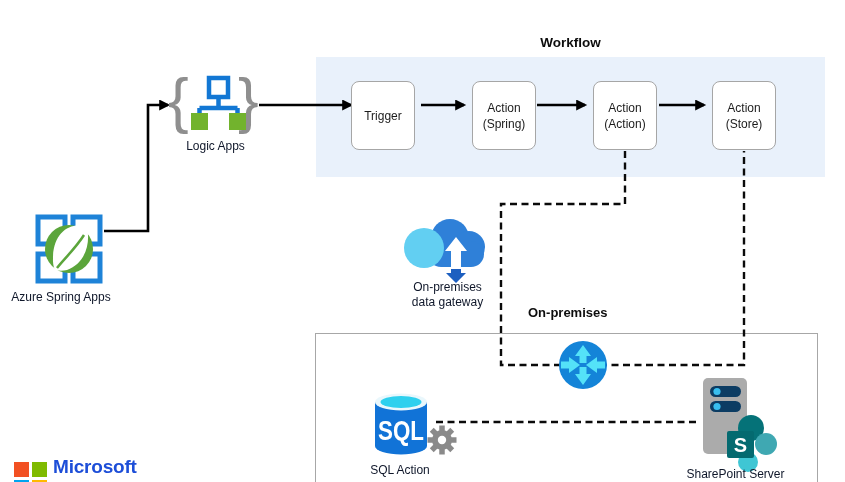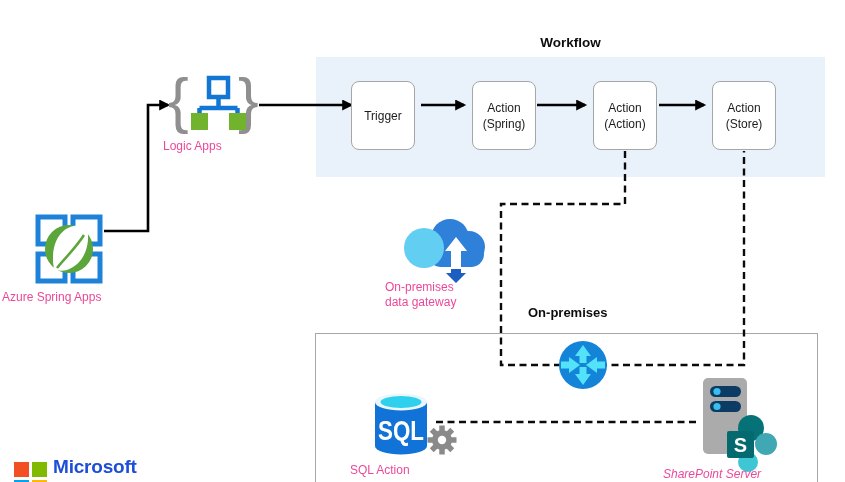--- a/index.html
+++ b/index.html
@@ -10,26 +10,26 @@
   .wf-title{left:316px;top:6px;width:509px;text-align:center;font-size:13.5px;font-weight:bold;
             color:#0d0d0d;z-index:2;}
   .onprem-box{left:315px;top:304px;width:503px;height:152px;border:1.5px solid #a7a7a7;
               background:#fff;z-index:0;box-sizing:border-box;}
   .onprem-title{left:528px;top:276px;font-size:13px;font-weight:bold;color:#0d0d0d;z-index:2;}
   svg.layer{left:0;top:0;z-index:1;}
   .node{position:absolute;top:52px;width:64px;height:69px;background:#fff;border:1px solid #a6a6a6;
         border-radius:8px;display:flex;flex-direction:column;align-items:center;justify-content:center;
         font-size:12px;line-height:16px;color:#1c1c1c;text-align:center;z-index:2;box-sizing:border-box;}
   .n1{left:351px}.n2{left:472px}.n3{left:593px}.n4{left:712px}
-  .lbl{position:absolute;font-size:12px;color:#ec4899;z-index:2;line-height:15px;}
+  .lbl{position:absolute;font-size:12px;color:#0f172a;text-align:center;z-index:2;line-height:15px;}
   .lbl-logic{left:163px;top:110px;width:105px;}
   .lbl-spring{left:2px;top:261px;width:118px;}
   .lbl-gateway{left:385px;top:251px;width:125px;}
   .lbl-sql{left:350px;top:434px;width:100px;}
-  .lbl-sp{left:663px;top:438px;width:145px;font-style:italic;}
+  .lbl-sp{left:663px;top:438px;width:145px;}
   .ms-logo{left:14px;top:433px;width:33px;height:33px;display:grid;
            grid-template-columns:15px 15px;grid-template-rows:15px 15px;gap:3px;z-index:2;}
   .ms-logo div{width:15px;height:15px;}
   .sq-red{background:#F25022}.sq-green{background:#7FBA00}.sq-blue{background:#00A4EF}.sq-yellow{background:#FFB900}
   .ms-text{left:53px;top:428px;font-size:19px;line-height:19.5px;font-weight:600;color:#1d4ed8;z-index:2;
            letter-spacing:-0.2px;}
 </style>
 </head>
 <body>
 

